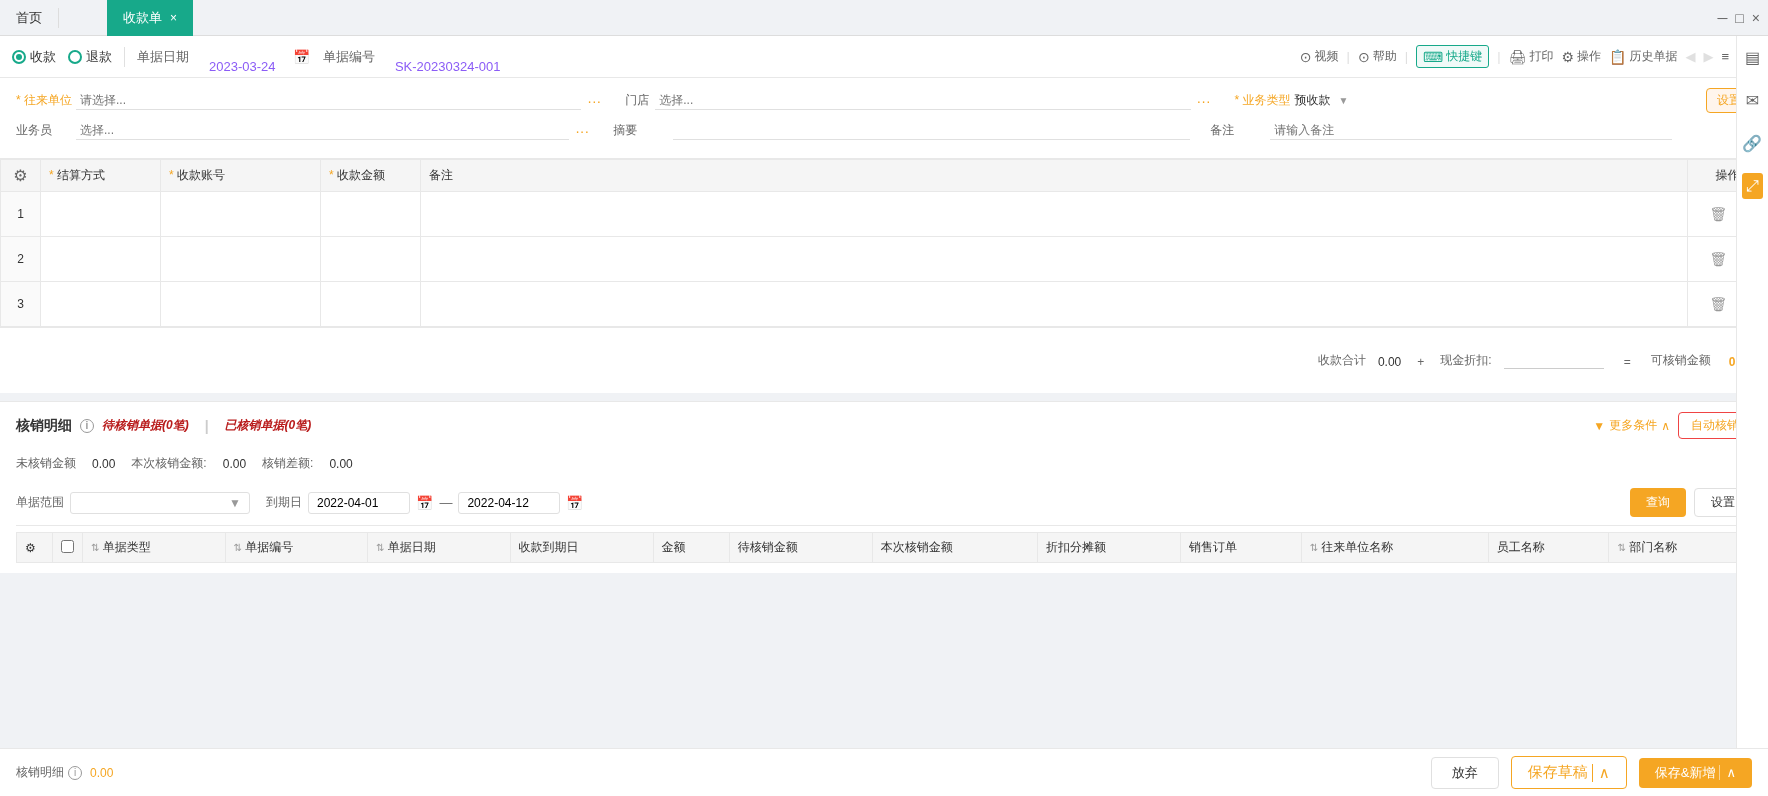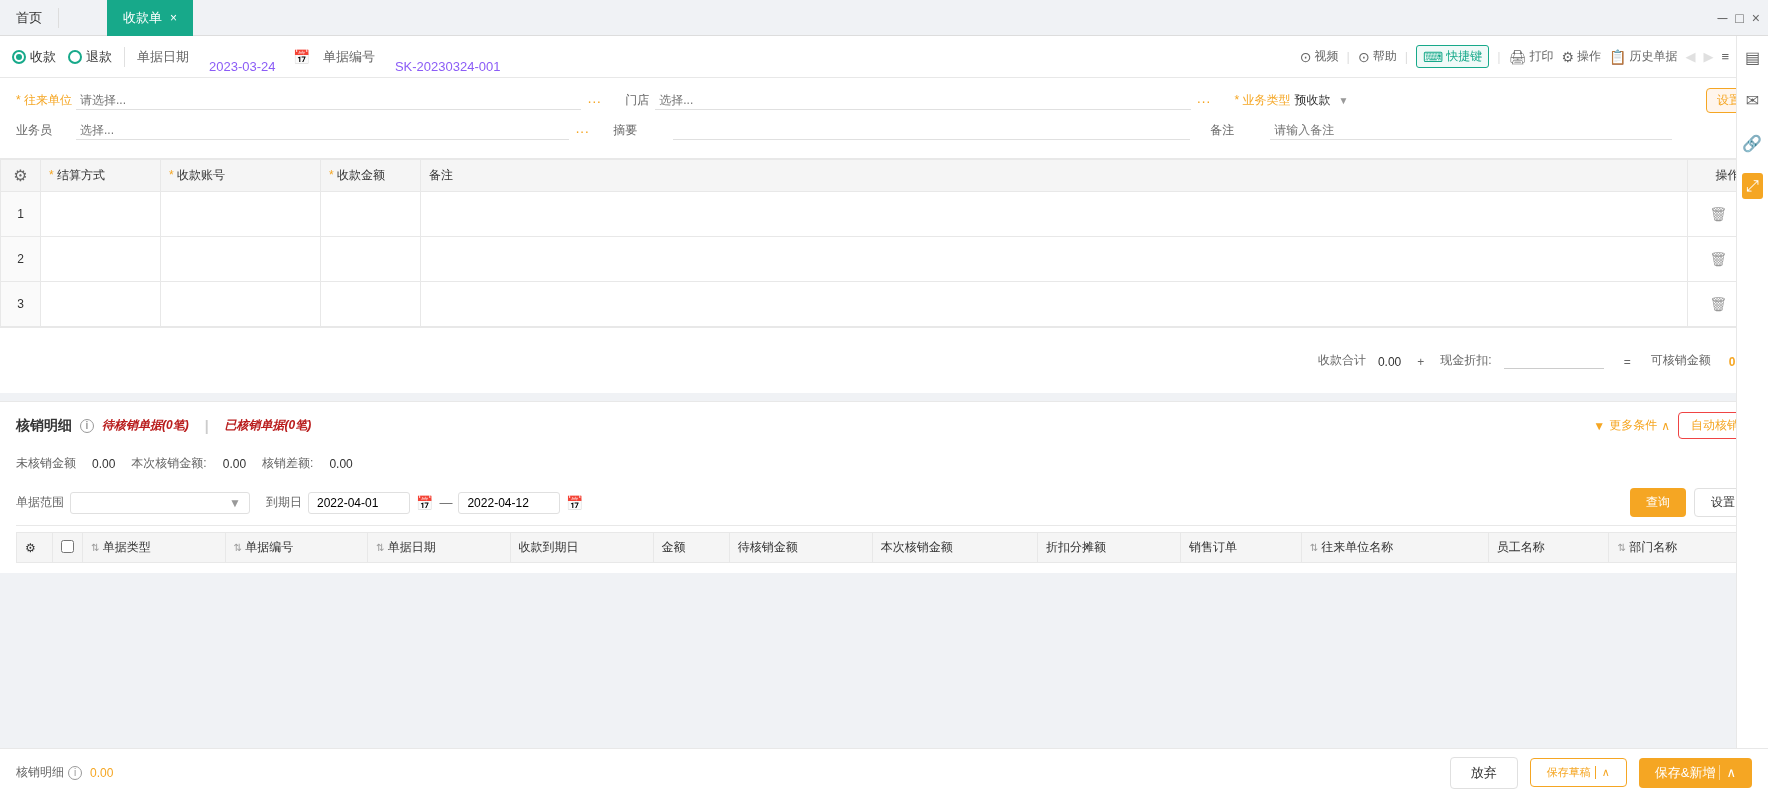--- a/index.html
+++ b/index.html
@@ -120,21 +120,21 @@
     }
 
     
     .bottom-bar {
       position: fixed; bottom: 0; left: 0; right: 0; background: #fff; border-top: 1px solid #e8e8e8; display: flex; align-items: center; padding: 8px 16px; gap: 12px; height: 48px; z-index: 100;
     }
     .bottom-info { display: flex; align-items: center; gap: 4px; font-size: 12px; color: #666; }
     .bottom-spacer { flex: 1; }
     .btn-abandon { background: #fff; border: 1px solid #e0e0e0; color: #333; border-radius: 4px; padding: 6px 20px; cursor: pointer; font-size: 13px; }
     .btn-save-draft {
-      background: #fff; border: 1px solid #f5a623; color: #f5a623; border-radius: 4px; padding: 6px 16px; cursor: pointer; font-size: 11px; display: flex; align-items: center; gap: 4px;
+      background: #fff; border: 1px solid #f5a623; color: #f5a623; border-radius: 4px; padding: 6px 16px; cursor: pointer; font-size: 15px; display: flex; align-items: center; gap: 4px;
     }
     .btn-save-new {
       background: #f5a623; border: none; color: #fff; border-radius: 4px; padding: 6px 16px; cursor: pointer; font-size: 13px; display: flex; align-items: center; gap: 4px;
     }
 
     
     .right-sidebar {
       position: fixed; right: 0; top: 36px; width: 32px; background: #fff; border-left: 1px solid #e8e8e8; display: flex; flex-direction: column; align-items: center; padding: 8px 0; gap: 16px; z-index: 50; bottom: 48px;
     }
     .sidebar-icon { color: #666; cursor: pointer; font-size: 16px; padding: 4px; }

